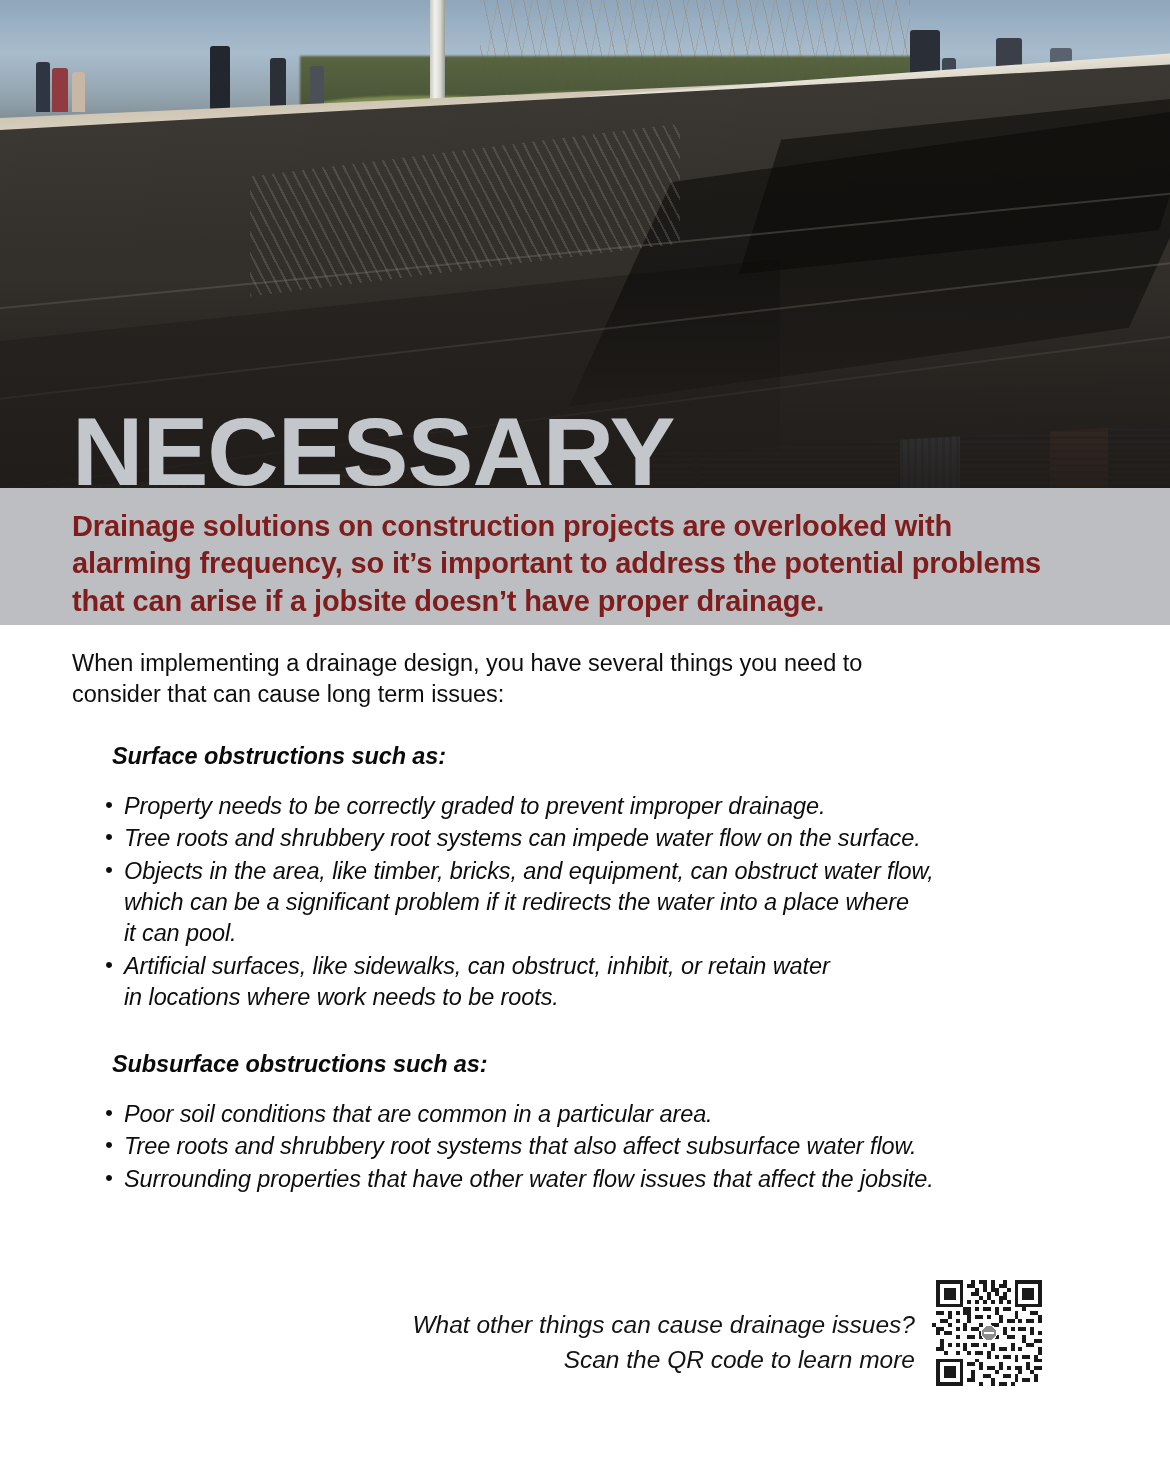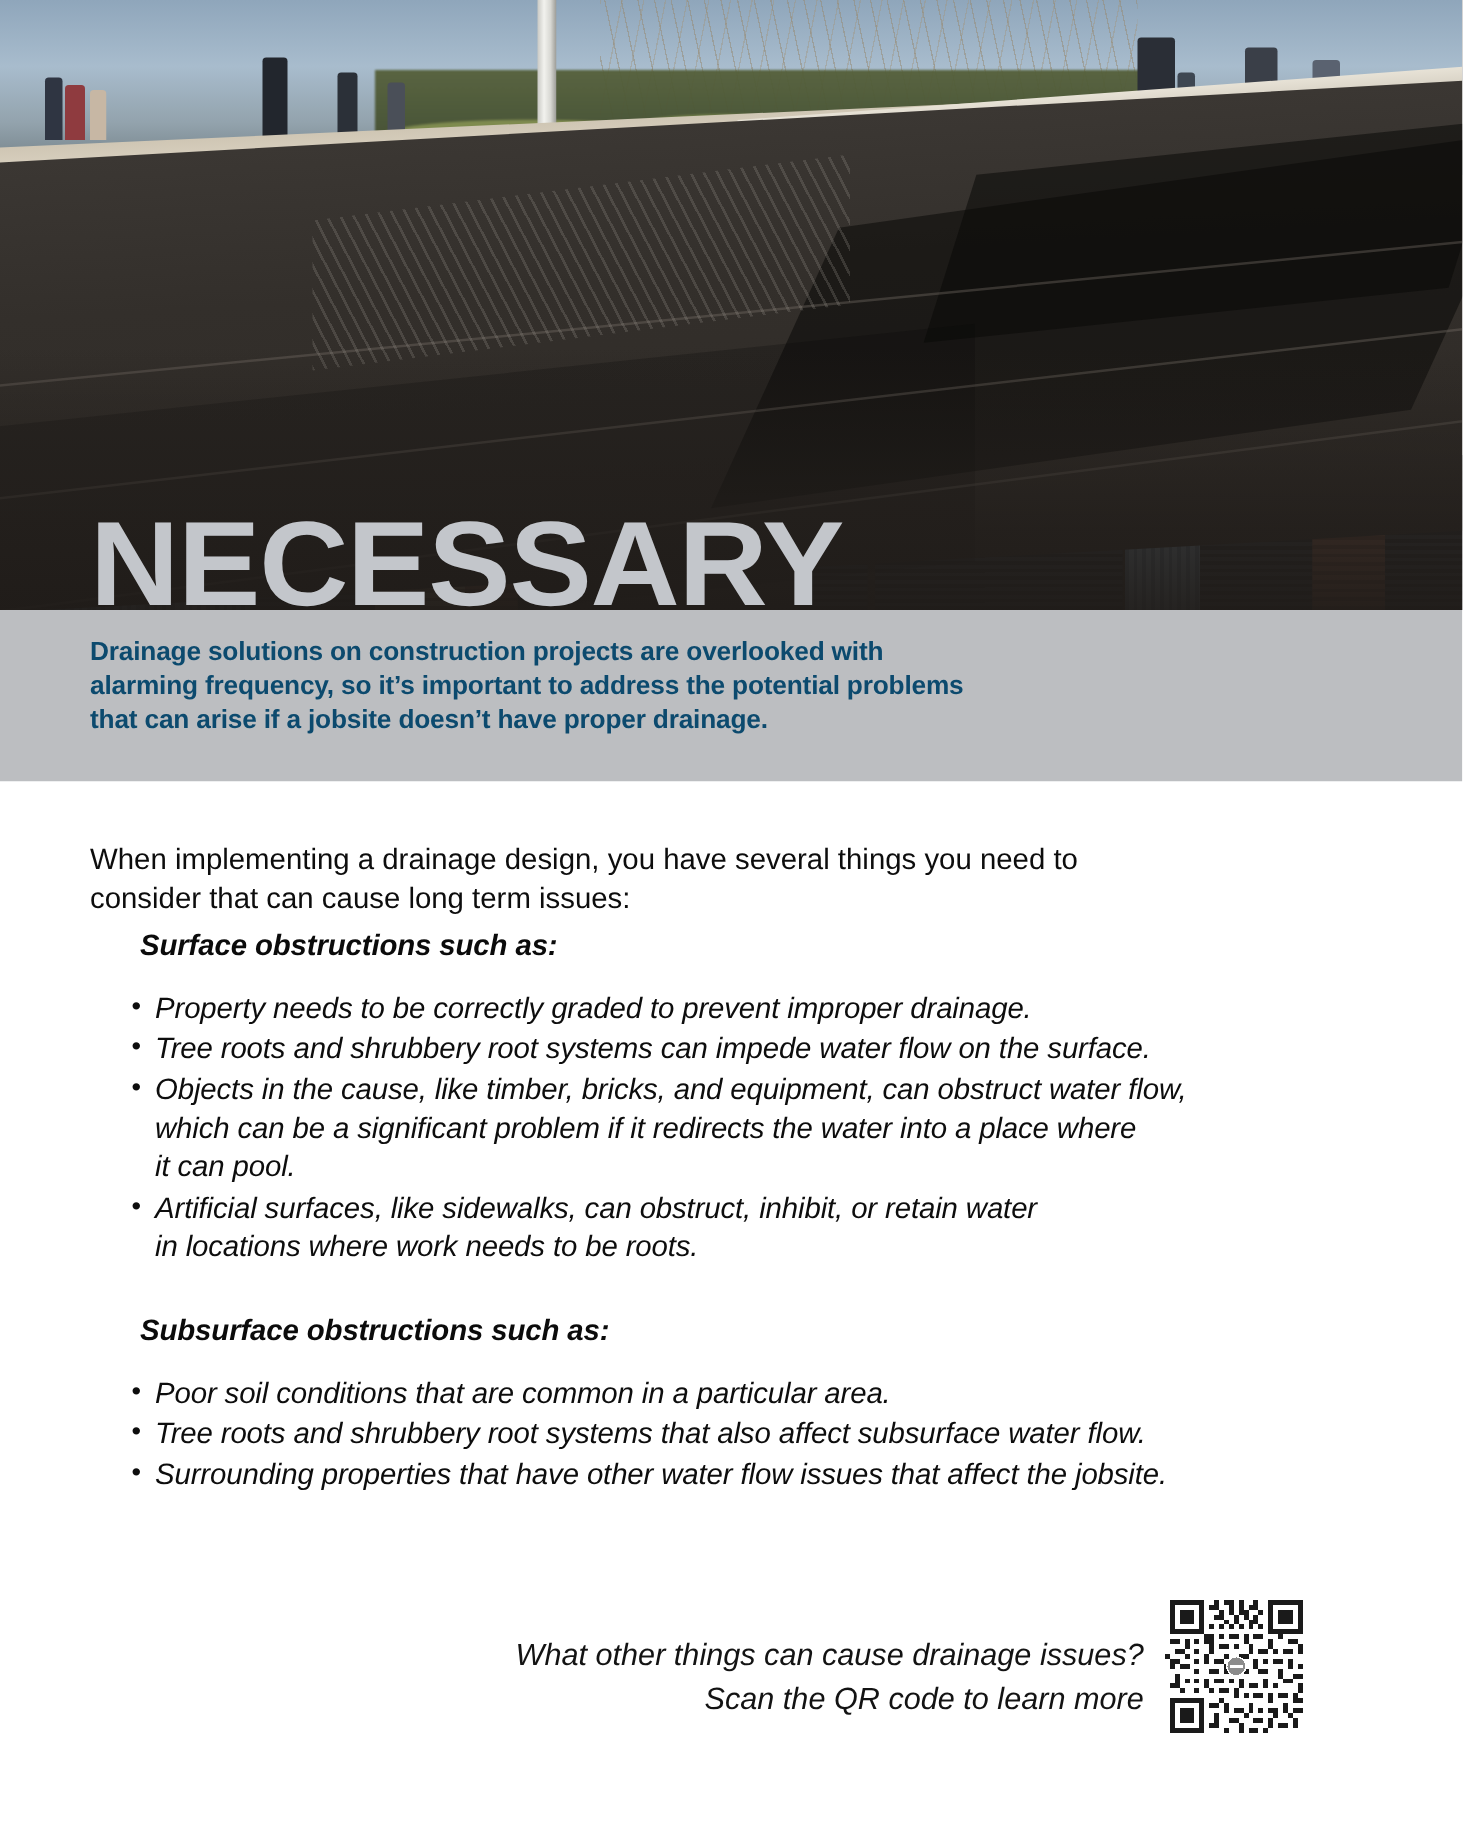--- a/index.html
+++ b/index.html
@@ -180,44 +180,43 @@
     width: 1170px;
     height: 137px;
     background: #BCBEC1;
     z-index: 5;
   }
   .band-text {
     position: absolute;
     left: 72px;
     top: 20px;
     width: 1030px;
-    font-size: 21px;
+    font-size: 29px;
     font-weight: bold;
     line-height: 1.29;
-    color: #0c4a6e;
+    color: #7f1d1d;
     letter-spacing: -.15px;
   }
   .band-text span { display: block; }
 
   
   .body {
     position: absolute;
     left: 0;
     top: 625px;
     width: 1170px;
   }
   .intro {
     position: absolute;
     left: 72px;
     top: 23px;
     width: 960px;
     font-size: 23.5px;
     line-height: 1.33;
     color: #0d0d0d;
-    margin-top: 24px;
   }
   .intro span { display: block; }
 
   .group { position: absolute; left: 0; width: 1170px; font-style: italic; }
   .group-1 { top: 118px; }
   .group-2 { top: 426px; }
 
   .group-head {
     margin-left: 112px;
     font-size: 23.5px;
@@ -366,21 +365,21 @@
     <div class="group group-1">
       <div class="group-head">Surface obstructions such as:</div>
       <ul class="bullets">
         <li>
           <span>Property needs to be correctly graded to prevent improper drainage.</span>
         </li>
         <li>
           <span>Tree roots and shrubbery root systems can impede water flow on the surface.</span>
         </li>
         <li>
-          <span>Objects in the cause, like timber, bricks, and equipment, can obstruct water flow,</span>
+          <span>Objects in the area, like timber, bricks, and equipment, can obstruct water flow,</span>
           <span class="cont">which can be a significant problem if it redirects the water into a place where</span>
           <span class="cont">it can pool.</span>
         </li>
         <li>
           <span>Artificial surfaces, like sidewalks, can obstruct, inhibit, or retain water</span>
           <span class="cont">in locations where work needs to be roots.</span>
         </li>
       </ul>
     </div>
 

